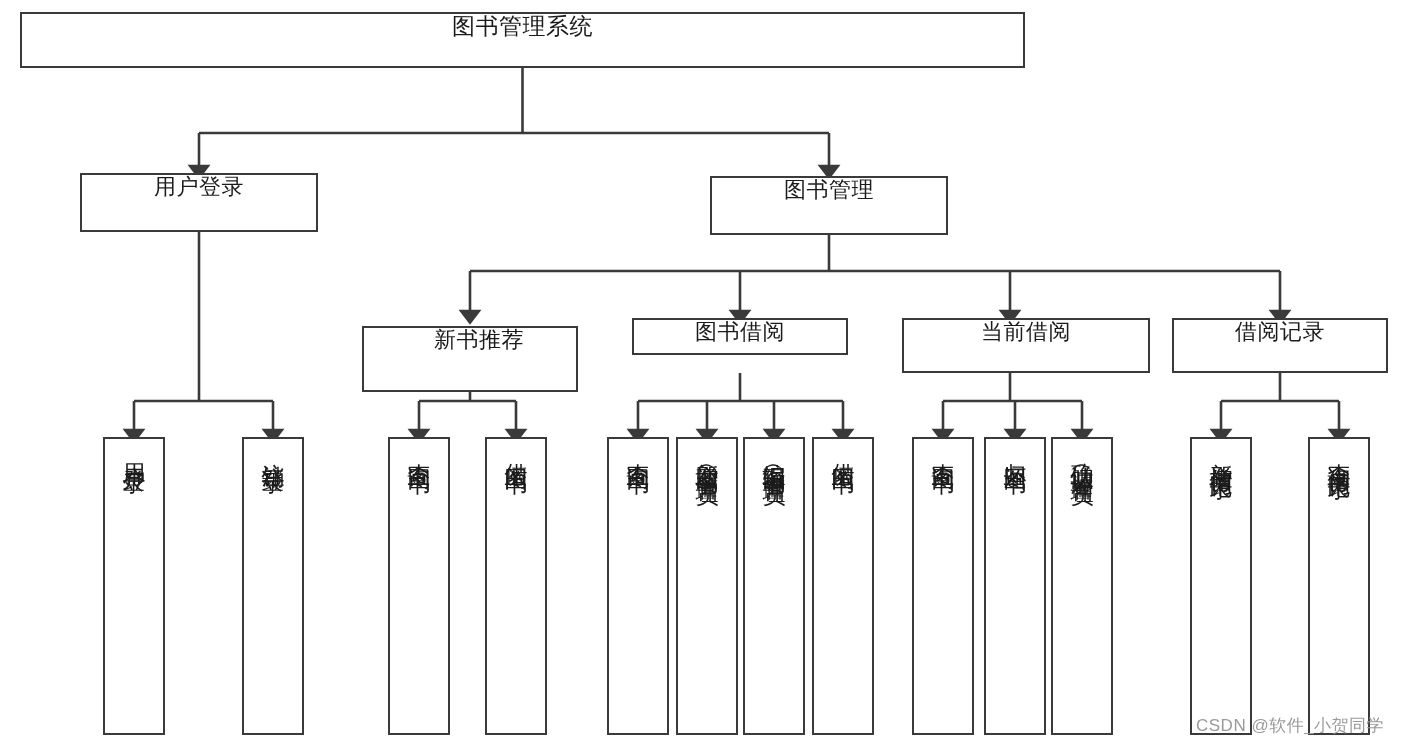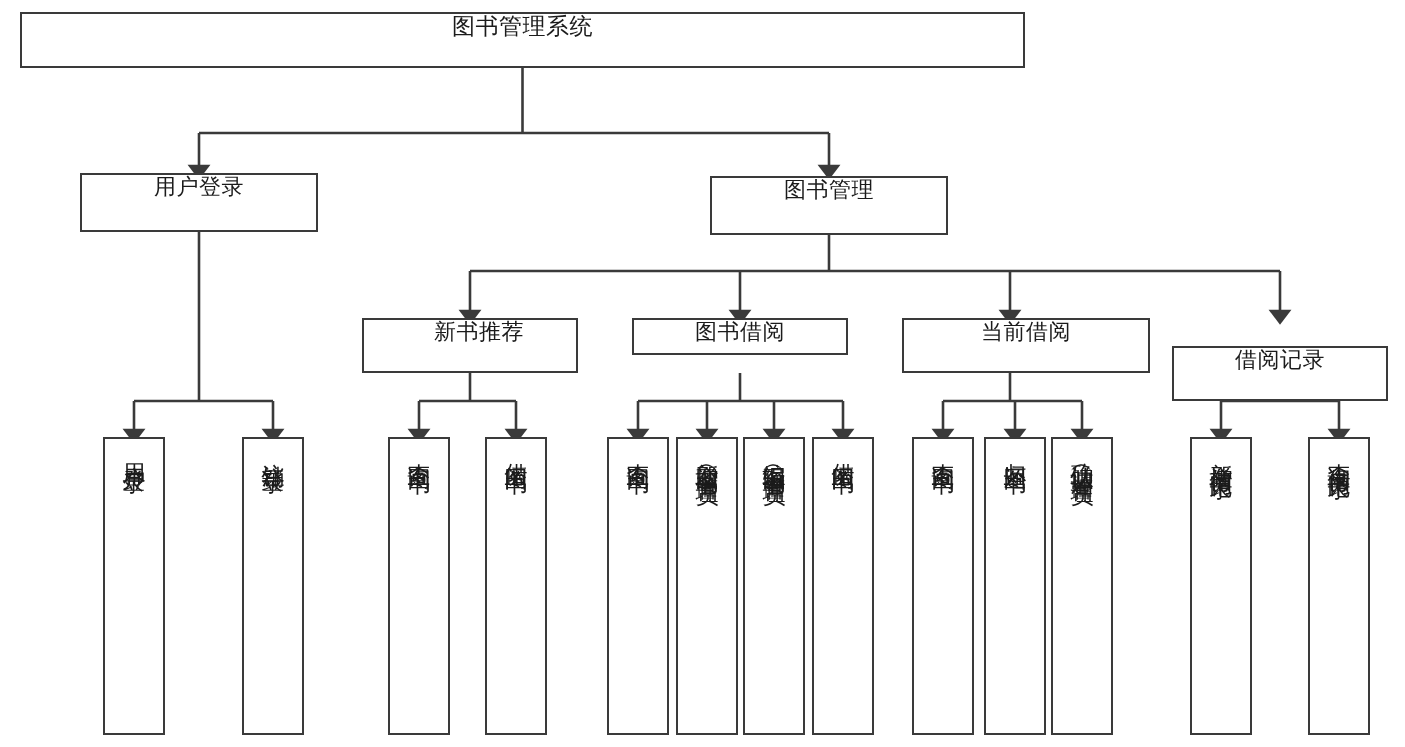--- a/index.html
+++ b/index.html
@@ -116,30 +116,30 @@
   <div id="node-layer">
       <div class="node horiz root" style="left: 20px; top: 12px; width: 1005px; height: 56px; border-color: rgb(58, 58, 58); color: rgb(27, 27, 27);">
         <span class="node-label">图书管理系统</span>
       </div>
       <div class="node horiz" style="left: 80px; top: 173px; width: 238px; height: 59px; border-color: rgb(58, 58, 58); color: rgb(27, 27, 27);">
         <span class="node-label">用户登录</span>
       </div>
       <div class="node horiz" style="left: 710px; top: 176px; width: 238px; height: 59px; border-color: rgb(58, 58, 58); color: rgb(27, 27, 27);">
         <span class="node-label">图书管理</span>
       </div>
-      <div class="node horiz" style="left: 362px; top: 318px; width: 216px; height: 55px; border-color: rgb(58, 58, 58); color: rgb(27, 27, 27); padding-left: 18px;">
+      <div class="node horiz" style="left: 362px; top: 326px; width: 216px; height: 66px; border-color: rgb(58, 58, 58); color: rgb(27, 27, 27); padding-left: 18px;">
         <span class="node-label">新书推荐</span>
       </div>
       <div class="node horiz" style="left: 632px; top: 318px; width: 216px; height: 37px; border-color: rgb(58, 58, 58); color: rgb(27, 27, 27);">
         <span class="node-label">图书借阅</span>
       </div>
       <div class="node horiz" style="left: 902px; top: 318px; width: 248px; height: 55px; border-color: rgb(58, 58, 58); color: rgb(27, 27, 27);">
         <span class="node-label">当前借阅</span>
       </div>
-      <div class="node horiz" style="left: 1172px; top: 318px; width: 216px; height: 55px; border-color: rgb(58, 58, 58); color: rgb(27, 27, 27); margin-top: 28px;">
+      <div class="node horiz" style="left: 1172px; top: 318px; width: 216px; height: 55px; border-color: rgb(58, 58, 58); color: rgb(27, 27, 27);">
         <span class="node-label">借阅记录</span>
       </div>
       <div class="node vert" style="left: 103px; top: 437px; width: 62px; height: 298px; border-color: rgb(58, 58, 58); color: rgb(27, 27, 27);">
         <span class="node-label">用户登录</span>
       </div>
       <div class="node vert" style="left: 242px; top: 437px; width: 62px; height: 298px; border-color: rgb(58, 58, 58); color: rgb(27, 27, 27);">
         <span class="node-label">注销登录</span>
       </div>
       <div class="node vert" style="left: 388px; top: 437px; width: 62px; height: 298px; border-color: rgb(58, 58, 58); color: rgb(27, 27, 27);">
         <span class="node-label">查询图书</span>
@@ -169,13 +169,14 @@
         <span class="node-label">确认归还（管理员）</span>
       </div>
       <div class="node vert" style="left: 1190px; top: 437px; width: 62px; height: 298px; border-color: rgb(58, 58, 58); color: rgb(27, 27, 27);">
         <span class="node-label">新增借阅记录</span>
       </div>
       <div class="node vert" style="left: 1308px; top: 437px; width: 62px; height: 298px; border-color: rgb(58, 58, 58); color: rgb(27, 27, 27);">
         <span class="node-label">查询借阅记录</span>
       </div>
     </div>
 
+  <div class="watermark" style="left: 1196px; top: 714px; color: rgb(154, 154, 154);">CSDN @软件_小贺同学</div>
 </div>
 
 </body></html>

